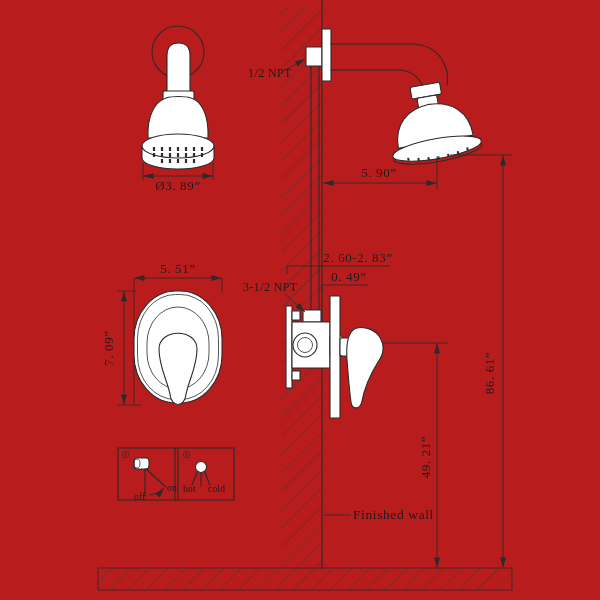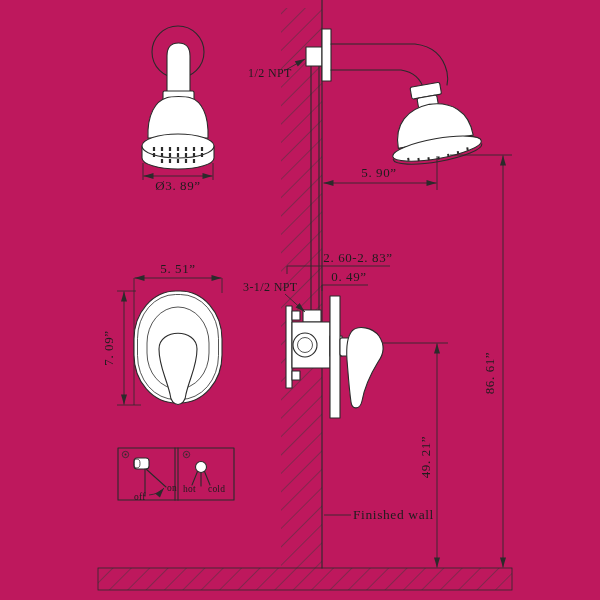--- a/index.html
+++ b/index.html
@@ -1,16 +1,16 @@
 <!DOCTYPE html>
 <html><head>
 <meta charset="utf-8">
 <style>
   html,body{margin:0;padding:0;background:#ffffff;}
-  .stage{width:600px;height:600px;position:relative;background:#be185d;overflow:hidden;}
+  .stage{width:600px;height:600px;position:relative;background:#b91c1c;overflow:hidden;}
   svg{display:block;}
   .ln{fill:none;stroke:#2b2b2b;stroke-width:1.1;stroke-linecap:round;stroke-linejoin:round;}
   .wh{fill:#ffffff;stroke:#2b2b2b;stroke-width:1.1;stroke-linejoin:round;}
   .thin{fill:none;stroke:#2b2b2b;stroke-width:0.8;}
   .dim{fill:none;stroke:#2b2b2b;stroke-width:0.85;}
   .noz{fill:none;stroke:#2b2b2b;stroke-width:2.2;stroke-linecap:butt;}
   .noz2{fill:none;stroke:#2b2b2b;stroke-width:2.0;stroke-linecap:butt;}
   text{font-family:"Liberation Serif","DejaVu Serif",serif;fill:#1d1d1d;}
   .t-dim{font-size:13px;letter-spacing:0.6px;}
   .t-lab{font-size:12px;letter-spacing:0.4px;}

